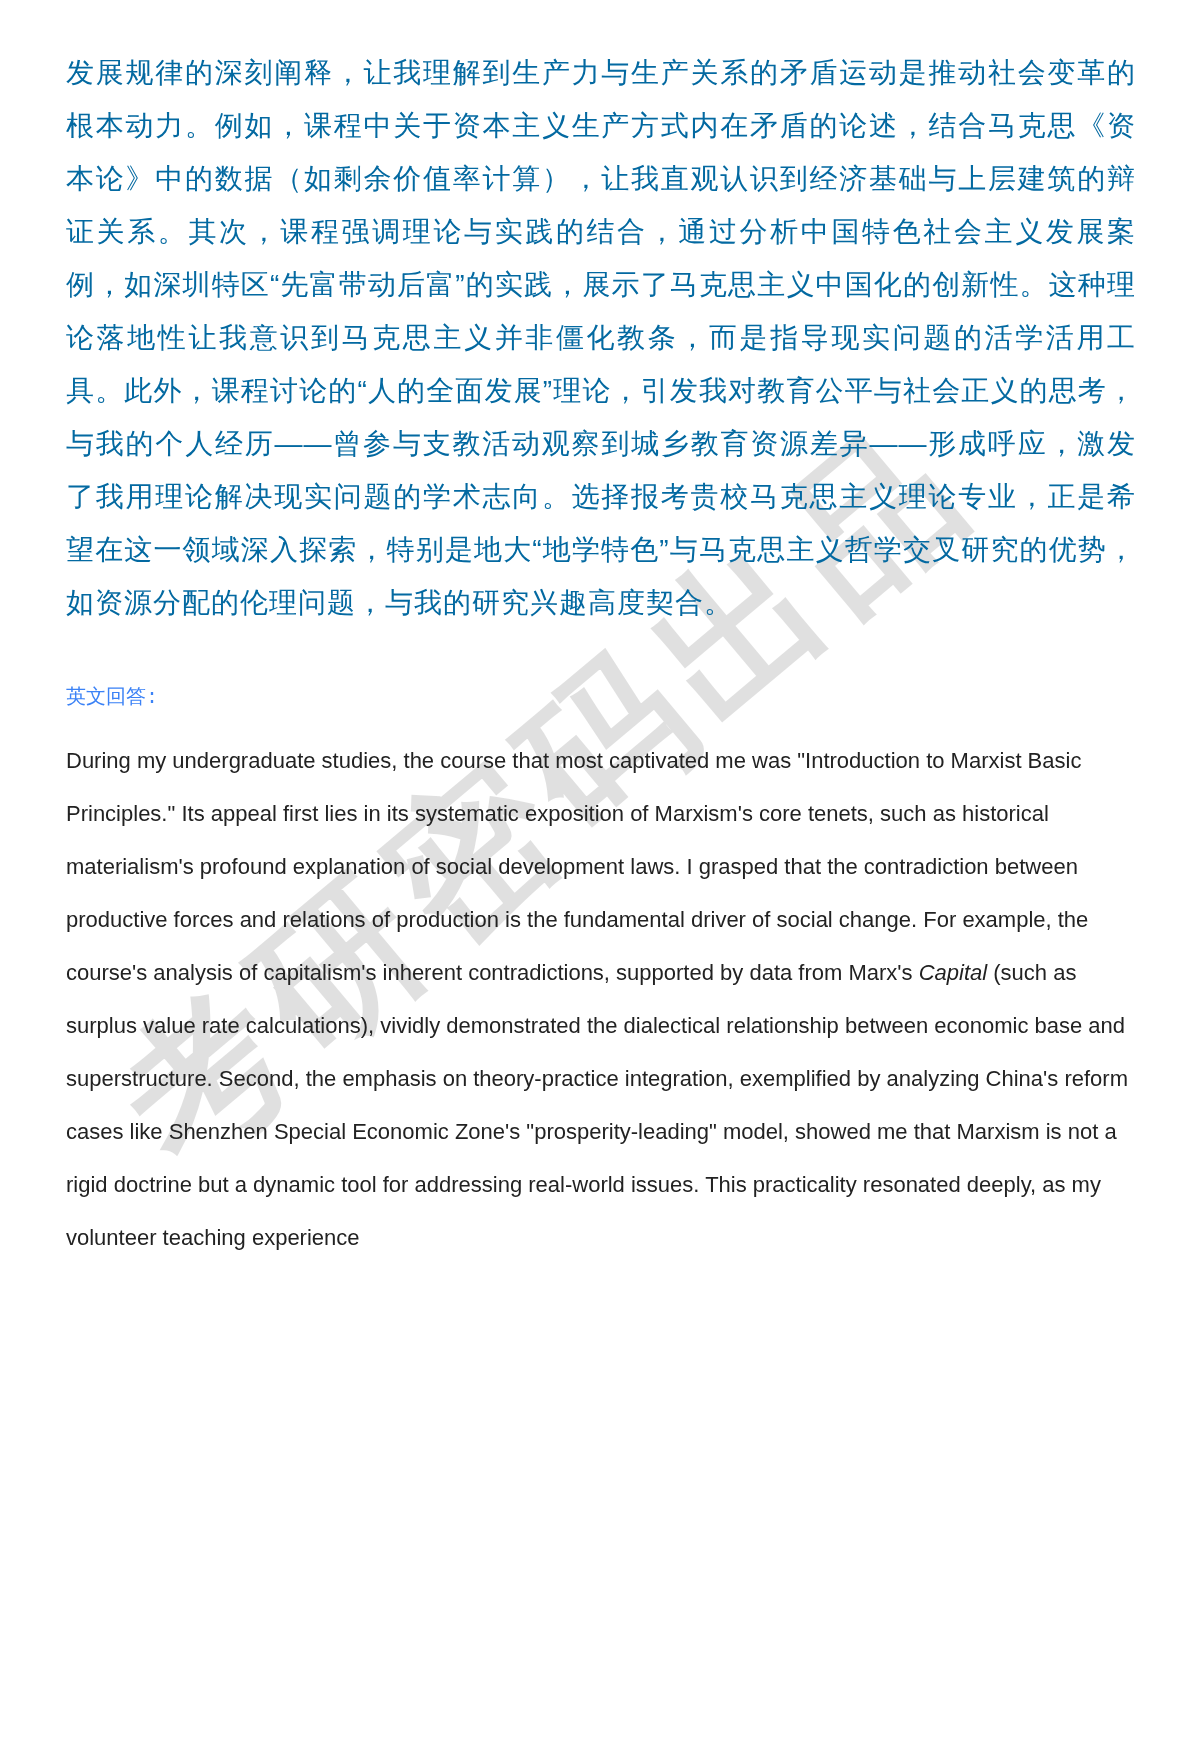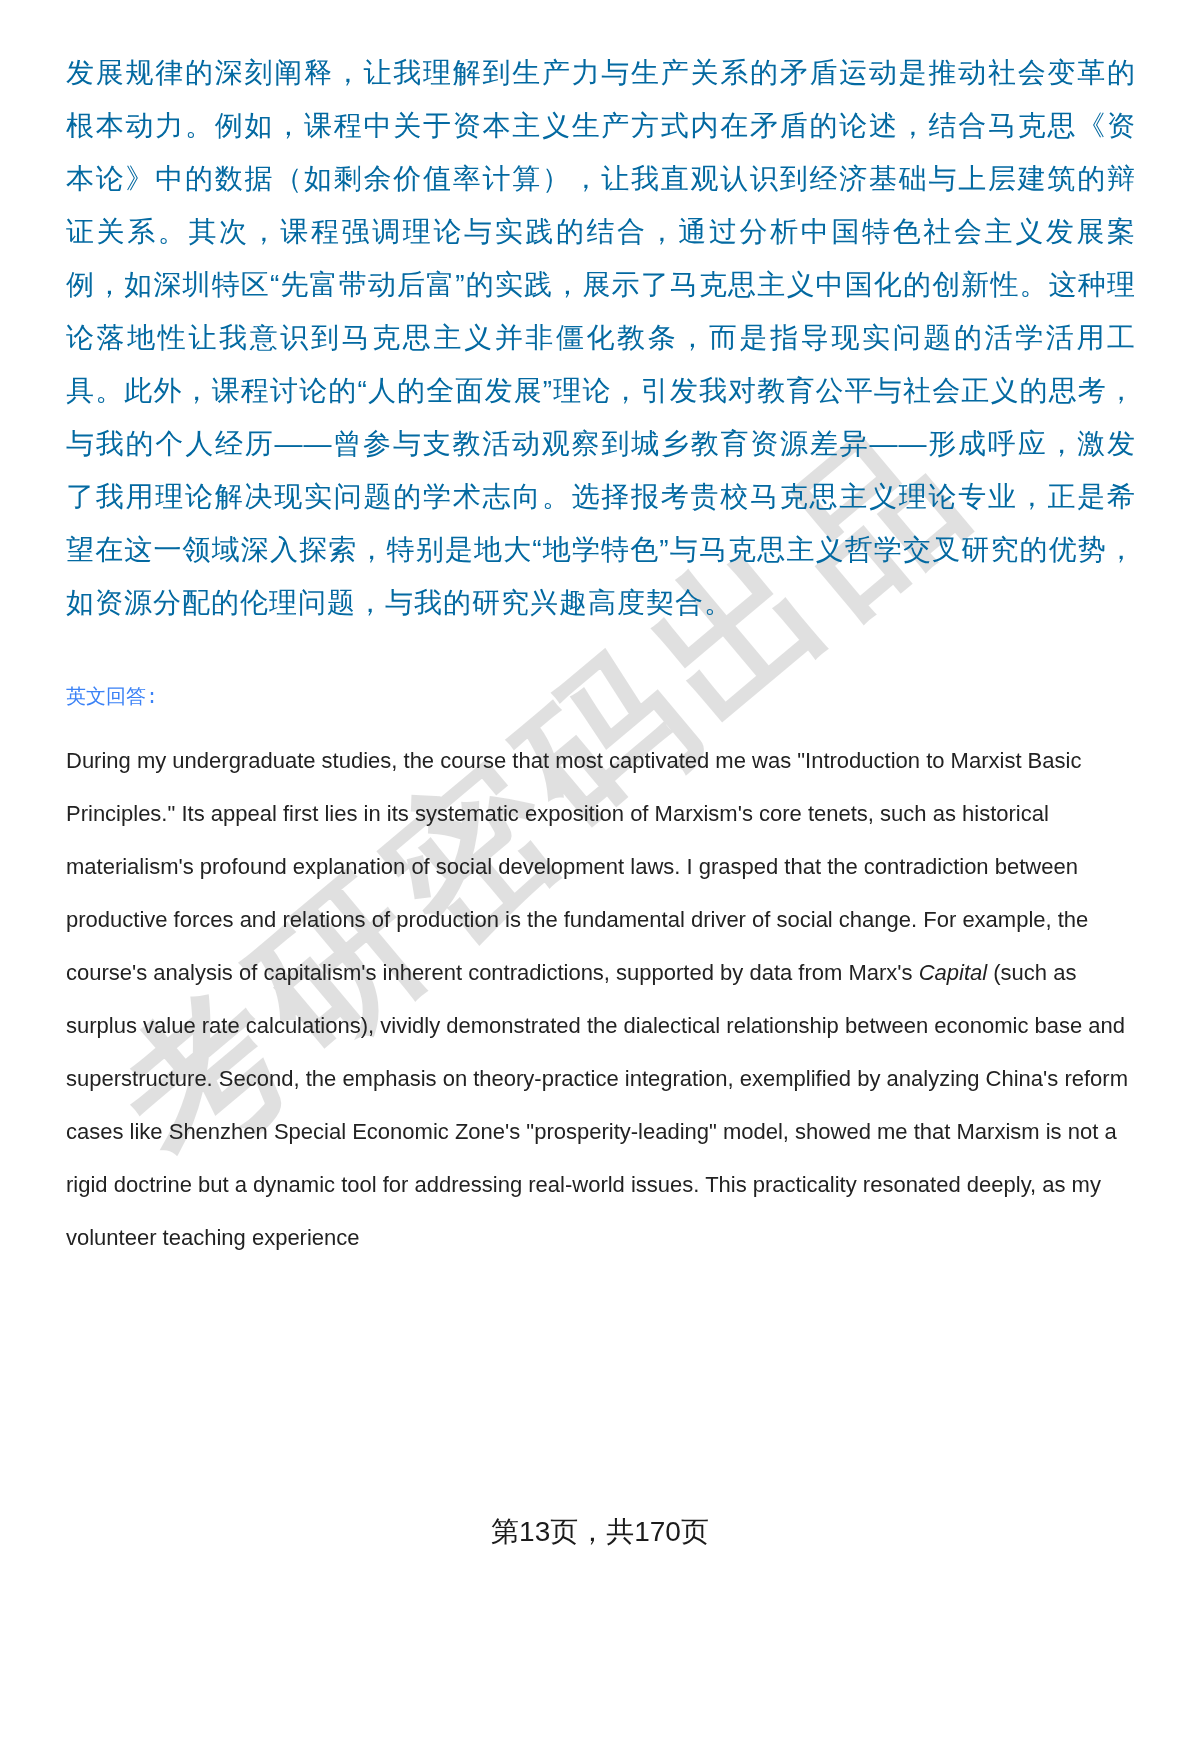--- a/index.html
+++ b/index.html
@@ -79,15 +79,14 @@
   <div class="content">
 
     <p class="cn-para">发展规律的深刻阐释，让我理解到生产力与生产关系的矛盾运动是推动社会变革的根本动力。例如，课程中关于资本主义生产方式内在矛盾的论述，结合马克思《资本论》中的数据（如剩余价值率计算），让我直观认识到经济基础与上层建筑的辩证关系。其次，课程强调理论与实践的结合，通过分析中国特色社会主义发展案例，如深圳特区“先富带动后富”的实践，展示了马克思主义中国化的创新性。这种理论落地性让我意识到马克思主义并非僵化教条，而是指导现实问题的活学活用工具。此外，课程讨论的“人的全面发展”理论，引发我对教育公平与社会正义的思考，与我的个人经历——曾参与支教活动观察到城乡教育资源差异——形成呼应，激发了我用理论解决现实问题的学术志向。选择报考贵校马克思主义理论专业，正是希望在这一领域深入探索，特别是地大“地学特色”与马克思主义哲学交叉研究的优势，如资源分配的伦理问题，与我的研究兴趣高度契合。</p>
 
     <p class="en-label">英文回答:</p>
 
     <p class="en-para"><span>During my undergraduate studies, the course that most captivated me was "Introduction to Marxist Basic Principles." Its appeal first lies in its systematic exposition of Marxism's core tenets, such as historical materialism's profound explanation of social development laws. I grasped that the contradiction between productive forces and relations of production is the fundamental driver of social change. For example, the course's analysis of capitalism's inherent contradictions, supported by data from Marx's </span><span class="italic">Capital</span><span> (such as surplus value rate calculations), vividly demonstrated the dialectical relationship between economic base and superstructure. Second, the emphasis on theory-practice integration, exemplified by analyzing China's reform cases like Shenzhen Special Economic Zone's "prosperity-leading" model, showed me that Marxism is not a rigid doctrine but a dynamic tool for addressing real-world issues. This practicality resonated deeply, as my volunteer teaching experience</span></p>
 
   </div>
 
-  <div class="footer">第13页，共170页</div>
 
 </div>
 
 </body></html>

